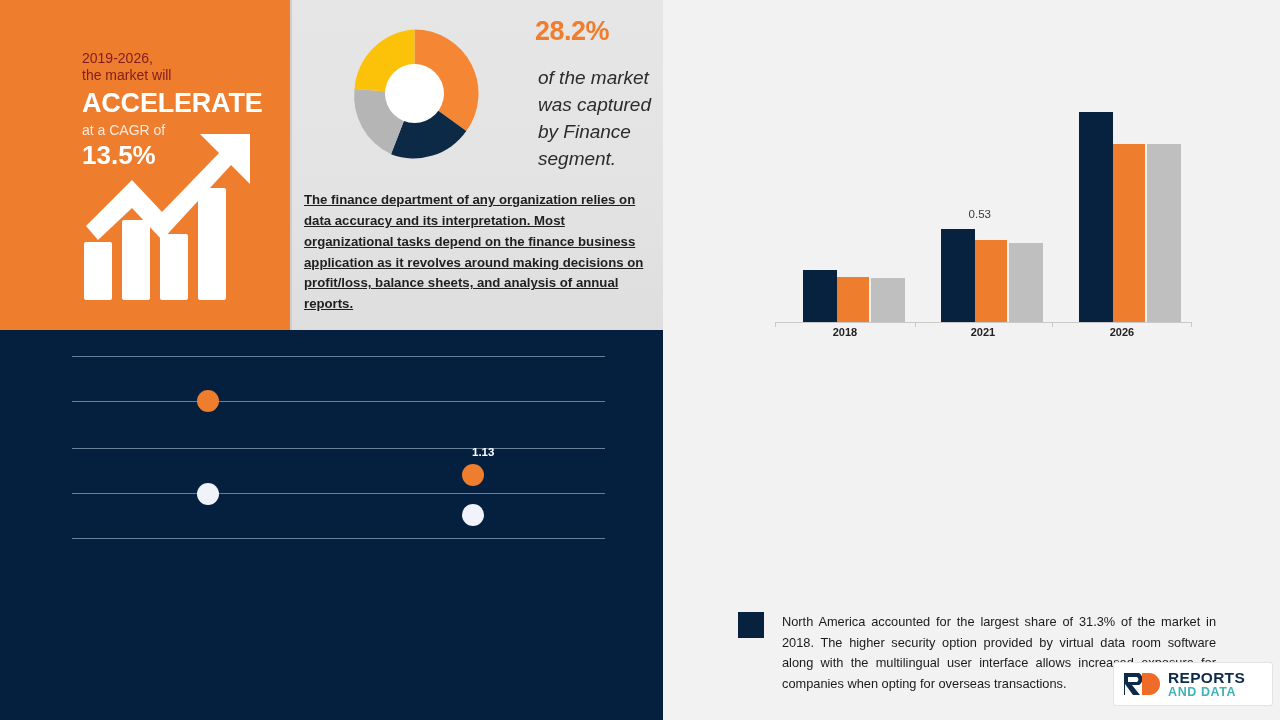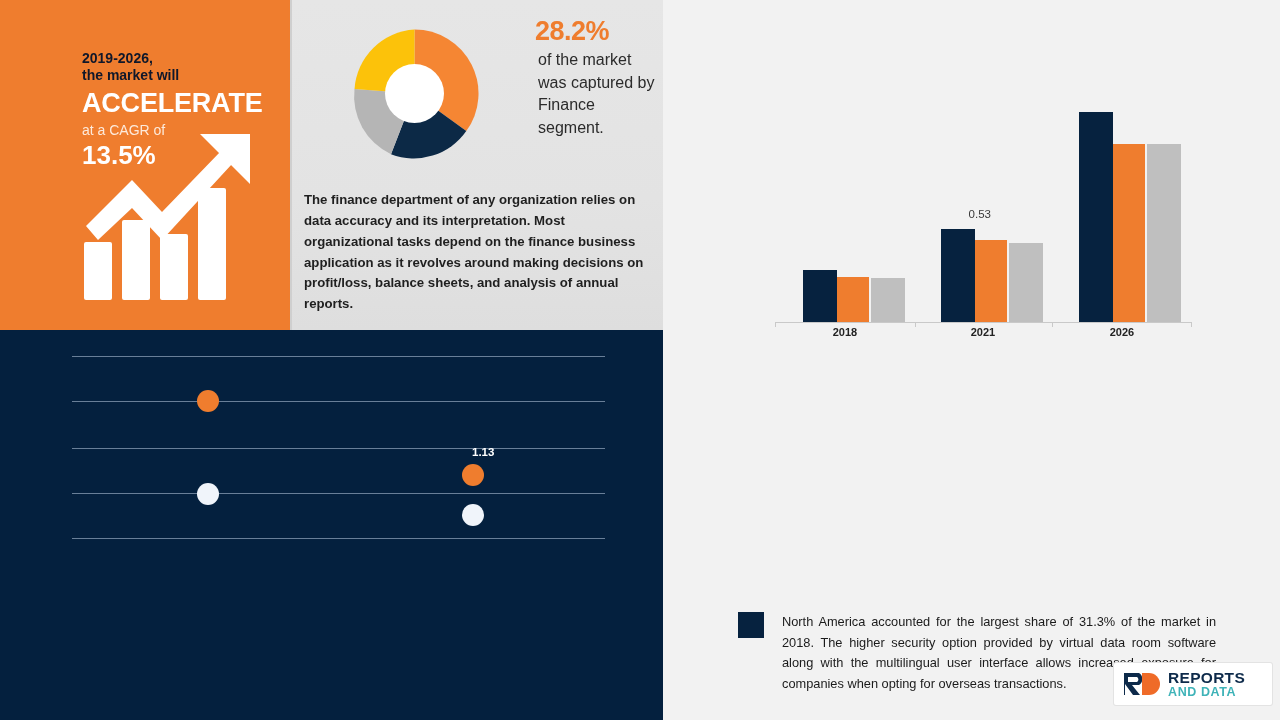--- a/index.html
+++ b/index.html
@@ -9,43 +9,43 @@
     background:#f2f2f2;
   }
   .page{position:relative;width:1280px;height:720px;}
 
   
   .cagr-panel{
     position:absolute;left:0;top:0;width:290px;height:330px;
     background:#ef7d2e;overflow:hidden;
   }
   .cagr-text{position:absolute;left:82px;top:50px;color:#ffffff;line-height:1.22;}
-  .cagr-line{font-size:14px;color:#0f172a;font-weight:700;}
+  .cagr-line{font-size:14px;color:#7f1d1d;font-weight:400;}
   .cagr-big{font-size:27px;font-weight:700;letter-spacing:-0.2px;margin:3px 0 2px;color:#ffffff;}
   .cagr-small{font-size:14px;color:#fdeadb;}
   .cagr-pct{font-size:26px;font-weight:700;color:#ffffff;margin-top:1px;}
   .cagr-art{position:absolute;left:80px;top:130px;}
 
   
   .donut-panel{
     position:absolute;left:290px;top:0;width:373px;height:330px;
     background:linear-gradient(180deg,#e6e6e6 0%,#e3e3e3 60%,#dedede 100%);
     border-left:2px solid #cfcfcf;
   }
   .donut-wrap{position:absolute;left:55px;top:26px;width:135px;height:135px;}
   .donut-hole{
     position:absolute;left:38px;top:38px;width:59px;height:59px;border-radius:50%;
     background:#ffffff;
   }
   .fin-stat{position:absolute;left:243px;top:16px;width:120px;}
   .fin-pct{font-size:27px;font-weight:700;color:#ef7d2e;letter-spacing:-0.5px;}
-  .fin-desc{font-size:16px;color:#2b2b2b;line-height:1.42;margin-top:2px;padding-left:3px;}
+  .fin-desc{font-size:19px;color:#2b2b2b;line-height:1.42;margin-top:18px;padding-left:3px;font-style:italic;}
   .fin-para{
     position:absolute;left:12px;top:190px;width:350px;
-    font-size:13.2px;font-weight:700;color:#1f1f1f;line-height:1.58;
+    font-size:13.2px;font-weight:700;color:#1f1f1f;line-height:1.58;text-decoration:underline;
   }
 
   
   .navy-panel{
     position:absolute;left:0;top:330px;width:663px;height:390px;
     background:#04203e;border-right:2px solid #0d3a63;
   }
   .dotplot{position:absolute;left:72px;top:26px;width:533px;height:212px;}
   .gridline{position:absolute;left:0;width:100%;height:1px;background:rgba(190,205,225,.55);}
   .dot{position:absolute;width:22px;height:22px;border-radius:50%;}

